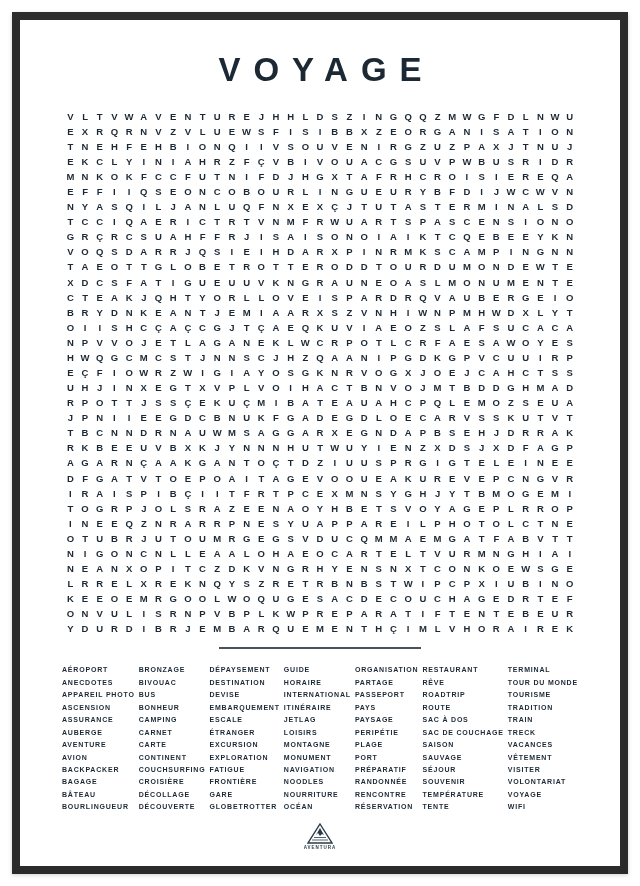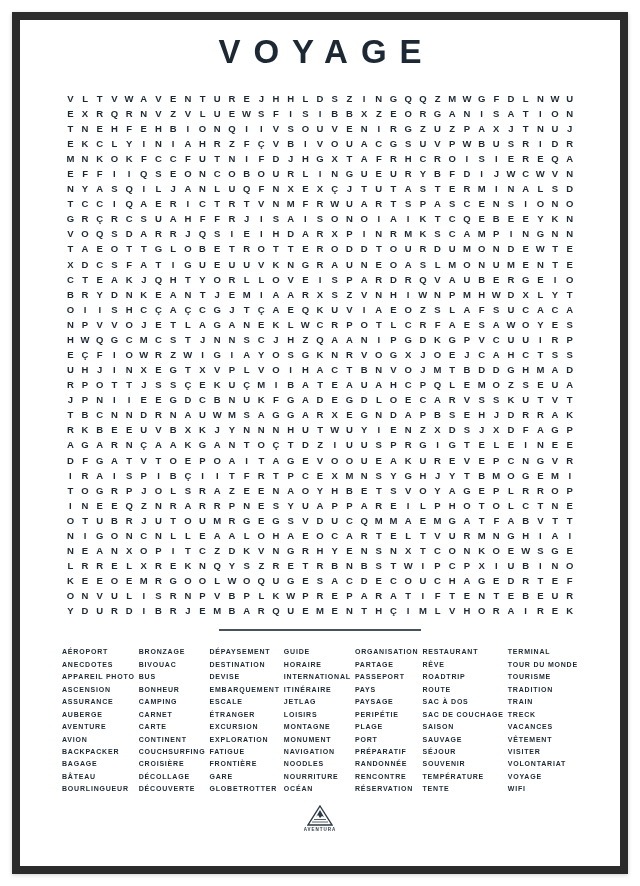--- a/index.html
+++ b/index.html
@@ -5,21 +5,21 @@
   html,body{margin:0;padding:0;}
   body{
     width:640px;height:886px;background:#ffffff;
     font-family:"Liberation Sans", sans-serif;position:relative;overflow:hidden;
   }
   .frame{
     position:absolute;left:12px;top:12px;width:616px;height:862px;
     border:8px solid #2b2b2b;background:#ffffff;box-sizing:border-box;
     box-shadow:0 1px 4px rgba(0,0,0,0.18);
   }
-  .poster{width:100%;height:100%;box-sizing:border-box;padding-top:15px;}
+  .poster{width:100%;height:100%;box-sizing:border-box;padding-top:33px;}
   .title{
     margin:0;text-align:center;font-size:33px;font-weight:700;
     letter-spacing:13px;padding-left:13px;line-height:1.05;color:#1c2834;
   }
   .grid{width:514px;margin:21px auto 0;}
   .grid-row{display:flex;height:15.08px;}
   .grid-row span{
     flex:1;text-align:center;font-size:9.5px;font-weight:700;
     line-height:15.08px;color:#1c2834;
   }

